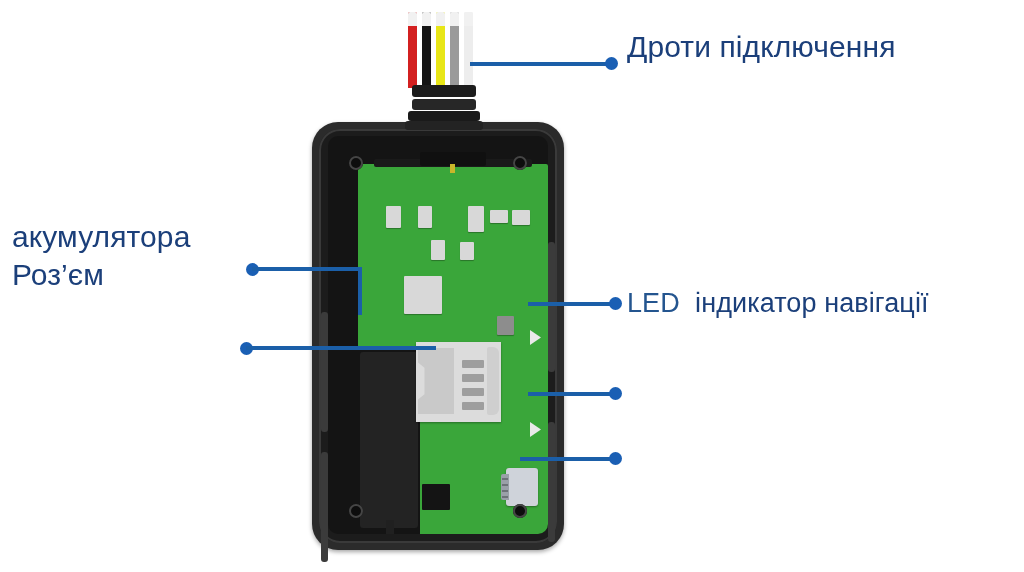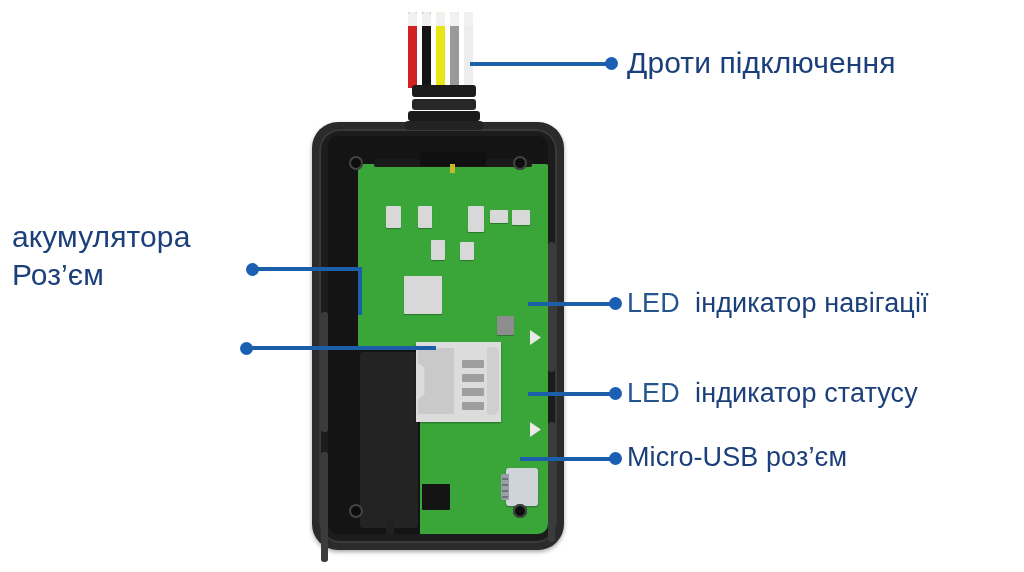--- a/index.html
+++ b/index.html
@@ -350,38 +350,36 @@
     <div class="wire-tip" style="left:68px;"></div>
 
     <div class="grommet"></div>
     <div class="grommet grommet2"></div>
     <div class="grommet grommet3"></div>
     <div class="grommet grommet4"></div>
   </div>
 
   <div class="leader h" style="left:470px; top:62px; width:140px;"></div>
   <div class="dot" style="left:605px; top:57px;"></div>
-  <div class="label big" style="left:627px; top:46px;text-align:center;">Дроти підключення</div>
+  <div class="label big" style="left:627px; top:30px;text-align:center;">Дроти підключення</div>
 
   <div class="dot" style="left:246px; top:263px;"></div>
   <div class="leader h" style="left:252px; top:267px; width:110px;"></div>
   <div class="leader v" style="left:358px; top:267px; height:48px;"></div>
   <div class="label big twoline" style="left:12px; top:218px;">
     <div>акумулятора</div>
     <div>Роз’єм</div>
   </div>
 
   <div class="dot" style="left:240px; top:342px;"></div>
   <div class="leader h" style="left:246px; top:346px; width:190px;"></div>
 
   <div class="leader h" style="left:528px; top:302px; width:88px;"></div>
   <div class="dot" style="left:609px; top:297px;"></div>
   <div class="label mid" style="left:627px; top:288px;"><span class="lbl-led-kind">LED</span>&nbsp; <span>індикатор навігації</span></div>
 
   <div class="leader h" style="left:528px; top:392px; width:88px;"></div>
   <div class="dot" style="left:609px; top:387px;"></div>
-  <div class="label mid" style="left:627px; top:378px;"><span class="lbl-led-kind">LED</span>&nbsp; <span>індикатор статусу</span></div>
 
   <div class="leader h" style="left:520px; top:457px; width:96px;"></div>
   <div class="dot" style="left:609px; top:452px;"></div>
-  <div class="label mid" style="left:627px; top:442px;">Micro-USB роз’єм</div>
 
 </div>
 
 </body></html>

